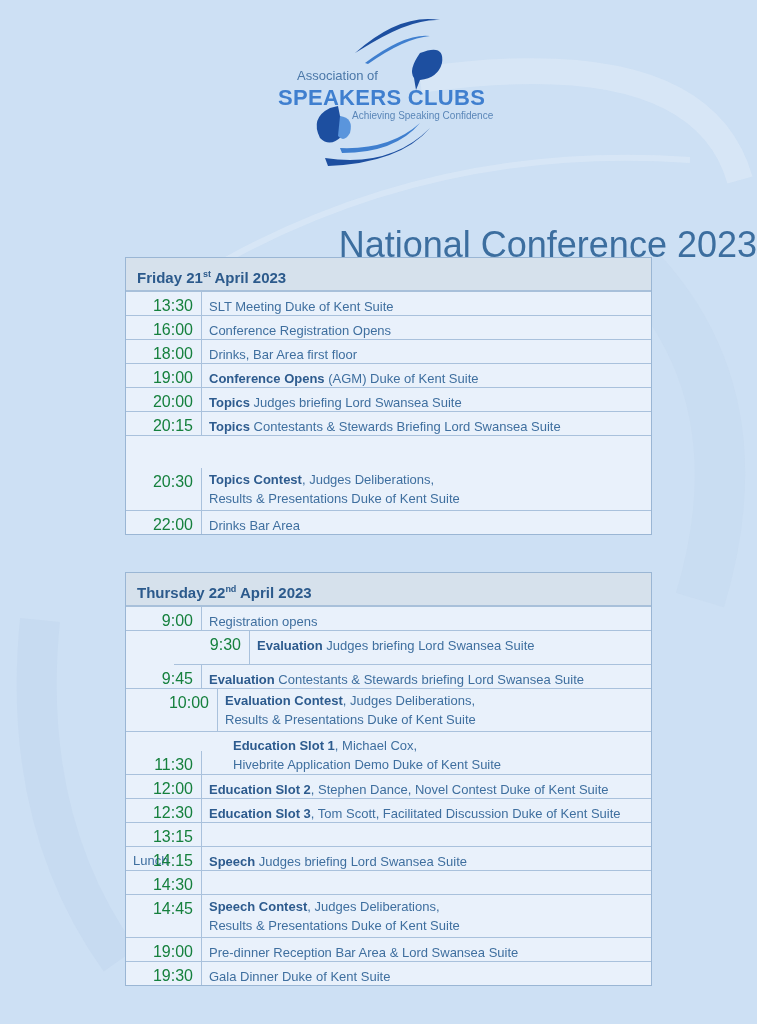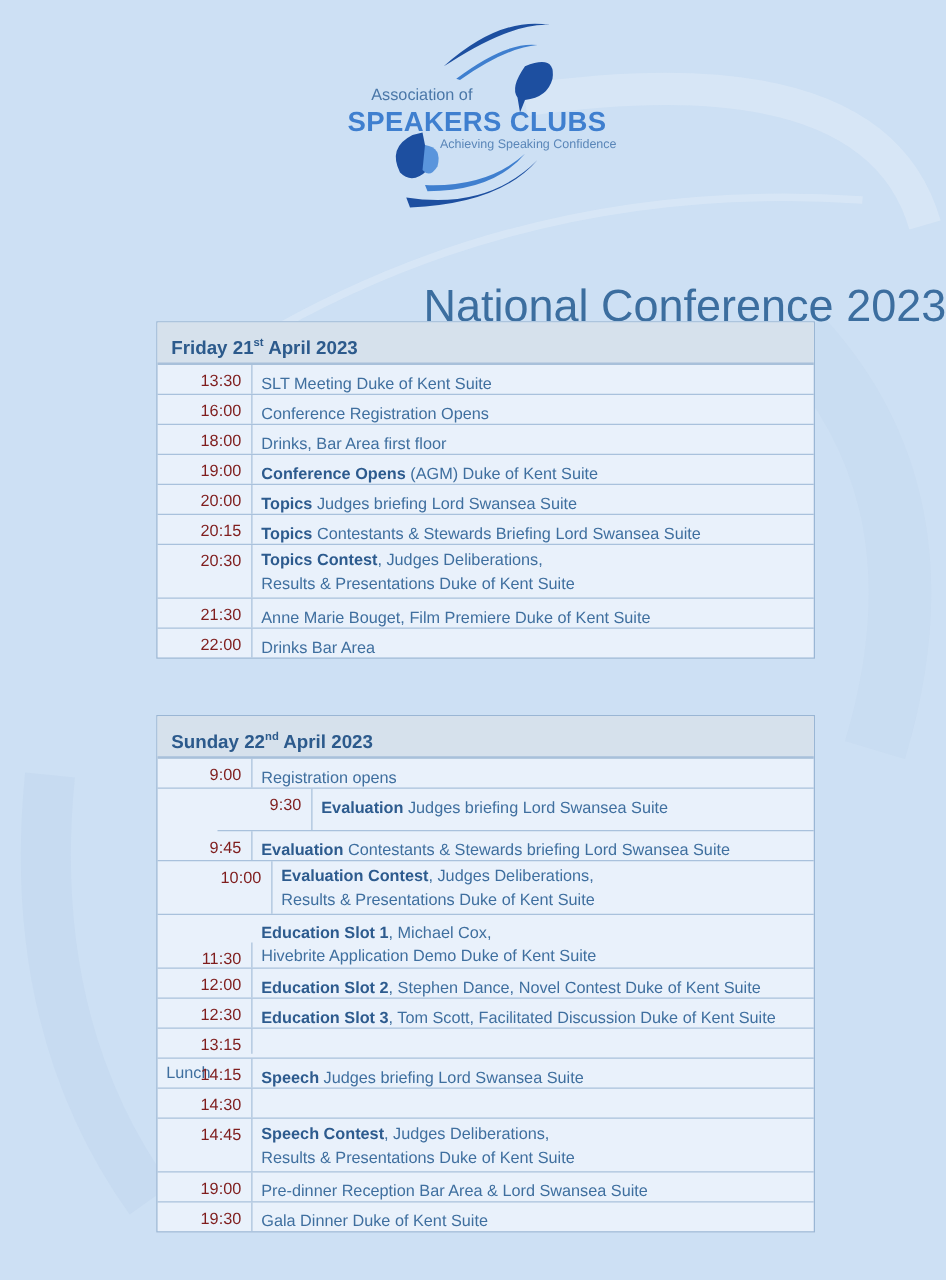--- a/index.html
+++ b/index.html
@@ -25,21 +25,21 @@
   .day-header {
     height:32px; line-height:32px; padding-left:11px;
     background:#d6e1ec; color:#2c5a8c; font-weight:bold; font-size:15px;
     border-bottom:2px solid #a8c0da;
   }
   .day-header sup { font-size:9px; vertical-align:6px; }
   .row { display:flex; border-bottom:1.5px solid #a9c1dc; }
   .row:last-child { border-bottom:none; }
   .time {
     width:67px; text-align:right; padding-right:8px; flex:none;
-    border-right:1.5px solid #a9c1dc; color:#7f1d1d; font-size:13px;
+    border-right:1.5px solid #a9c1dc; color:#15803d; font-size:16px;
     padding-top:5px;
   }
   .desc { padding-left:7px; font-size:13px; color:#3f6f9f; padding-top:5px; line-height:19px; }
   .desc b { color:#2d5b8e; }
 </style>
 </head>
 <body>
 
 <svg class="bg-swoosh" width="757" height="1024" style="left:0;top:0">
   <path d="M420 80 Q700 40 740 180" stroke="#dbe8f7" stroke-width="26" fill="none" opacity="0.7"></path>
@@ -85,54 +85,50 @@
         <div class="desc"><b>Conference Opens</b> (AGM) Duke of Kent Suite</div>
       </div>
       <div class="row" style="height: 23px;">
         <div class="time">20:00</div>
         <div class="desc"><b>Topics</b> Judges briefing Lord Swansea Suite</div>
       </div>
       <div class="row" style="height: 23px;">
         <div class="time">20:15</div>
         <div class="desc"><b>Topics</b> Contestants &amp; Stewards Briefing Lord Swansea Suite</div>
       </div>
-      <div class="row" style="height: 42px;">
+      <div class="row" style="height: 42px; margin-top: 32px;">
         <div class="time">20:30</div>
         <div class="desc" style="padding-top: 2px;"><b>Topics Contest</b>, Judges Deliberations,<br>Results &amp; Presentations Duke of Kent Suite</div>
-      </div>
-      <div class="row" style="height: 23px;">
-        <div class="time">21:30</div>
-        <div class="desc">Anne Marie Bouget, Film Premiere Duke of Kent Suite</div>
       </div>
       <div class="row" style="height: 23px;">
         <div class="time">22:00</div>
         <div class="desc">Drinks Bar Area</div>
       </div>
     </div>
     <div class="day-table" style="top: 572px;">
-      <div class="day-header"><span>Sunday 22</span><sup>nd</sup><span> April 2023</span></div>
+      <div class="day-header"><span>Thursday 22</span><sup>nd</sup><span> April 2023</span></div>
       <div class="row" style="height: 23px;">
         <div class="time">9:00</div>
         <div class="desc">Registration opens</div>
       </div>
       <div class="row" style="height: 33px; margin-left: 48px;">
         <div class="time">9:30</div>
         <div class="desc"><b>Evaluation</b> Judges briefing Lord Swansea Suite</div>
       </div>
       <div class="row" style="height: 23px;">
         <div class="time">9:45</div>
         <div class="desc"><b>Evaluation</b> Contestants &amp; Stewards briefing Lord Swansea Suite</div>
       </div>
       <div class="row" style="height: 42px; padding-left: 16px;">
         <div class="time">10:00</div>
         <div class="desc" style="padding-top: 2px;"><b>Evaluation Contest</b>, Judges Deliberations,<br>Results &amp; Presentations Duke of Kent Suite</div>
       </div>
       <div class="row" style="height: 42px; align-items: flex-end;">
         <div class="time">11:30</div>
-        <div class="desc" style="padding-top: 2px;"><b>Education Slot 1</b>, Michael Cox,<br>Hivebrite Application Demo Duke of Kent Suite</div>
+        <div class="desc" style="padding-top: 2px; margin-left: 24px;"><b>Education Slot 1</b>, Michael Cox,<br>Hivebrite Application Demo Duke of Kent Suite</div>
       </div>
       <div class="row" style="height: 23px;">
         <div class="time">12:00</div>
         <div class="desc"><b>Education Slot 2</b>, Stephen Dance, Novel Contest Duke of Kent Suite</div>
       </div>
       <div class="row" style="height: 23px;">
         <div class="time">12:30</div>
         <div class="desc"><b>Education Slot 3</b>, Tom Scott, Facilitated Discussion Duke of Kent Suite</div>
       </div>
       <div class="row" style="height: 23px; flex-direction: column;">

